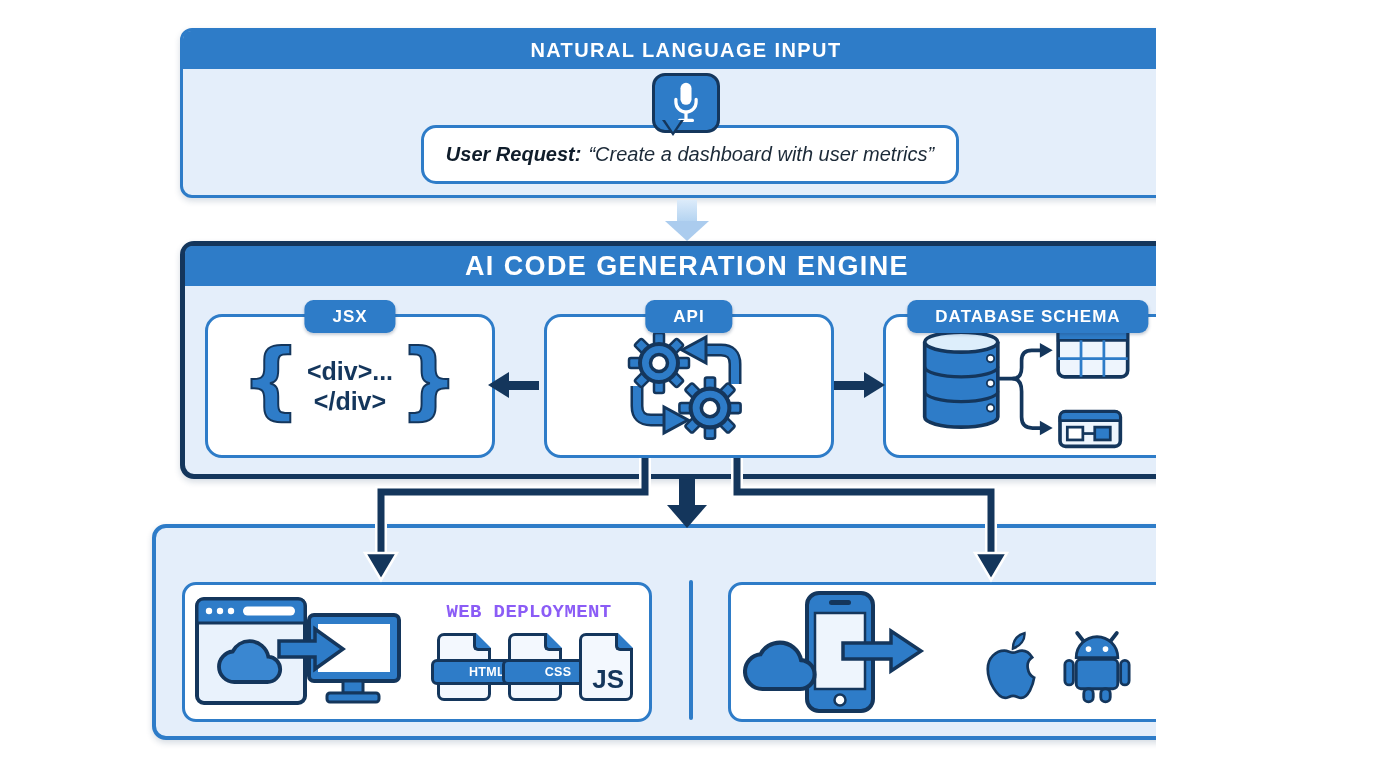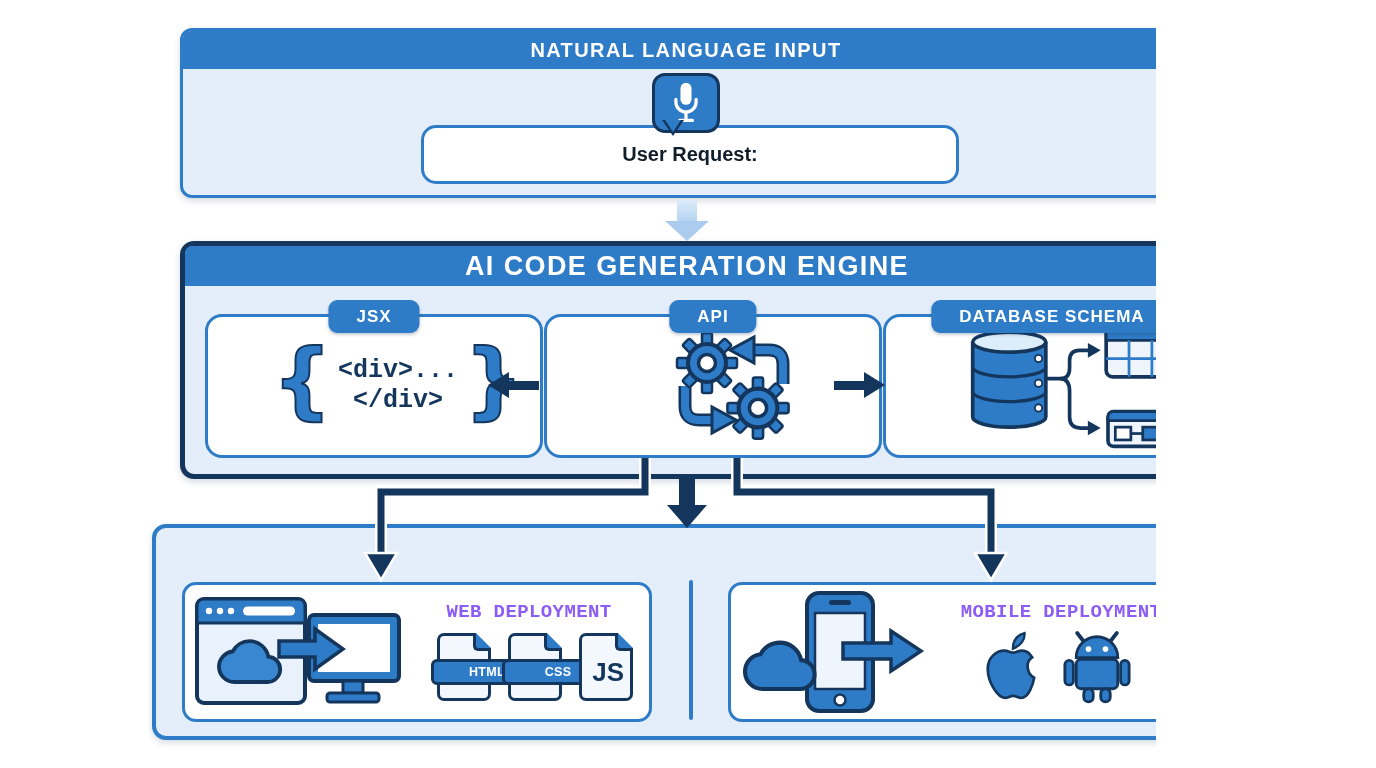--- a/index.html
+++ b/index.html
@@ -17,40 +17,40 @@
   .sec-input .sec-header{height:38px;line-height:38px;font-size:20px;border-radius:8px 8px 0 0;}
   .bubble{position:absolute;left:50%;top:42px;transform:translateX(-50%);width:62px;height:54px;
        background:var(--blue);border:3px solid var(--navy);border-radius:13px;z-index:3;
        display:flex;align-items:center;justify-content:center;}
   .bubble::after{content:"";position:absolute;left:7px;bottom:-17px;width:0;height:0;
        border:11px solid transparent;border-top:16px solid var(--navy);}
   .bubble::before{content:"";position:absolute;left:10px;bottom:-10px;width:0;height:0;z-index:1;
        border:8px solid transparent;border-top:12px solid var(--blue);}
   .request-box{position:absolute;left:238px;top:94px;width:532px;height:53px;background:#fff;
        border:3px solid var(--blue);border-radius:15px;display:flex;align-items:center;justify-content:center;
-       gap:7px;font-size:20px;color:#1c2a38;z-index:2;}
+       gap:7px;font-size:20px;color:#1c2a38;z-index:2;font-style:italic;}
   .request-box b{color:#101d2b;}
   
   .lt-arrow{position:absolute;left:665px;top:200px;width:44px;z-index:1;}
   .lt-arrow .stem{width:20px;height:21px;margin:0 auto;background:linear-gradient(#dcebfa,#b5d4f1);}
   .lt-arrow .head{width:0;height:0;margin:0 auto;border-left:22px solid transparent;
        border-right:22px solid transparent;border-top:20px solid #abccee;}
   
   .sec-engine{left:180px;top:241px;width:1014px;height:238px;border:5px solid var(--navy);border-radius:14px;}
   .sec-engine .sec-header{height:40px;line-height:40px;font-size:27px;border-radius:7px 7px 0 0;}
   .engine-box{position:absolute;top:68px;width:284px;height:138px;background:#fff;
-       border:3px solid var(--blue);border-radius:17px;display:flex;align-items:center;justify-content:center;padding-left:48px;}
+       border:3px solid var(--blue);border-radius:17px;display:flex;align-items:center;justify-content:center;}
   .eb-jsx{left:20px;} .eb-api{left:359px;} .eb-db{left:698px;}
   .engine-tab{position:absolute;top:-17px;left:50%;transform:translateX(-50%);height:33px;line-height:33px;
        padding:0 28px;background:var(--blue);border-radius:9px;color:#fff;font-weight:bold;font-size:17px;
        letter-spacing:1px;white-space:nowrap;box-shadow:0 2px 3px rgba(30,60,100,.25);}
   .jsx-content{display:flex;align-items:center;gap:6px;}
   .brace{font-family:"DejaVu Sans",sans-serif;font-size:84px;font-weight:bold;color:var(--blue);
        line-height:0.9;-webkit-text-stroke:2px var(--navy);padding-bottom:10px;}
-  .code-lines{text-align:center;font-weight:800;font-size:25px;color:var(--navy);line-height:1.2;font-family:Liberation Mono, monospace;}
+  .code-lines{text-align:center;font-weight:800;font-size:25px;color:var(--navy);line-height:1.2;}
   .h-arrow{position:absolute;top:126px;display:flex;align-items:center;z-index:2;}
   .h-arrow .stem{width:30px;height:9px;background:var(--navy);}
   .h-arrow .headL{width:0;height:0;border-top:13px solid transparent;border-bottom:13px solid transparent;
        border-right:21px solid var(--navy);}
   .h-arrow .headR{width:0;height:0;border-top:13px solid transparent;border-bottom:13px solid transparent;
        border-left:21px solid var(--navy);}
   .ha-left{left:303px;} .ha-right{left:649px;}
   
   .connectors{position:absolute;left:0;top:0;width:1376px;height:768px;z-index:5;pointer-events:none;}
   
@@ -65,39 +65,40 @@
   .mobile-title{left:202px;top:16px;width:256px;}
   .cluster{position:absolute;left:6px;top:4px;}
   .files{position:absolute;left:252px;top:48px;display:flex;gap:17px;}
   .file{position:relative;width:48px;height:62px;background:#f3f8fe;border:3px solid var(--navy);border-radius:7px;}
   .file::after{content:"";position:absolute;top:-3px;right:-3px;width:15px;height:15px;
        background:linear-gradient(to bottom left,#ffffff 0 49%,var(--blue) 51%);
        border-left:3px solid var(--navy);border-bottom:3px solid var(--navy);border-bottom-left-radius:5px;}
   .file-band{position:absolute;left:-9px;top:23px;width:54px;height:20px;background:var(--blue);
        border:3px solid var(--navy);border-radius:6px;color:#fff;font-size:12.5px;font-weight:800;
        display:flex;align-items:center;justify-content:center;letter-spacing:.3px;padding-left:26px;}
-  .js-label{position:absolute;bottom:10px;right:6px;font-size:26px;font-weight:800;color:var(--navy);}
+  .js-label{position:absolute;bottom:3px;right:6px;font-size:26px;font-weight:800;color:var(--navy);}
   .store-icons{position:absolute;left:250px;top:44px;display:flex;gap:24px;align-items:center;}
 </style>
 </head>
 <body>
 
 <div class="stage">
 
   <div class="sec sec-input">
     <div class="sec-header">NATURAL LANGUAGE INPUT</div>
     <div class="bubble">
       <svg width="38" height="46" viewBox="0 0 40 50">
         <rect x="14" y="3" width="12" height="24" rx="6" fill="#fff"></rect>
         <path d="M9 21 v3 a11 11 0 0 0 22 0 v-3" fill="none" stroke="#fff" stroke-width="3.5" stroke-linecap="round"></path>
         <path d="M20 35 V42 M13 44 H27" fill="none" stroke="#fff" stroke-width="3.5" stroke-linecap="round"></path>
       </svg>
     </div>
     <div class="request-box">
       <b>User Request:</b>
+      <span>“Create a dashboard with user metrics”</span>
     </div>
   </div>
 
   <div class="lt-arrow">
     <div class="stem"></div>
       <div class="head"></div>
   </div>
 
   <div class="sec sec-engine">
     <div class="sec-header">AI CODE GENERATION ENGINE</div>
@@ -246,21 +247,20 @@
         </div>
         <div class="file">
           <div class="js-label">JS</div>
         </div>
       </div>
     </div>
 
     <div class="divider"></div>
 
     <div class="deploy-box db-mobile">
-      <div class="deploy-title mobile-title">MOBILE DEPLOYMENT</div>
       <svg class="cluster" width="194" height="126" viewBox="0 0 194 126" style="left:12px">
         <g>
           <rect x="64" y="4" width="66" height="118" rx="12" fill="#2e7cc8" stroke="#14365c" stroke-width="4"></rect>
           <rect x="72" y="24" width="50" height="76" fill="#eef5fd" stroke="#14365c" stroke-width="2.5"></rect>
           <rect x="86" y="11" width="22" height="5" rx="2.5" fill="#14365c"></rect>
           <circle cx="97" cy="111" r="5.5" fill="#fff" stroke="#14365c" stroke-width="2.5"></circle>
         </g>
         <g transform="translate(2,42) scale(2.9)">
           <path d="M19.35,10.04C18.67,6.59,15.64,4,12,4C9.11,4,6.6,5.64,5.35,8.04C2.34,8.36,0,10.91,0,14c0,3.31,2.69,6,6,6h13c2.76,0,5-2.24,5-5C24,12.36,21.95,10.22,19.35,10.04z" fill="#2e7cc8" stroke="#14365c" stroke-width="1.4"></path>
         </g>

